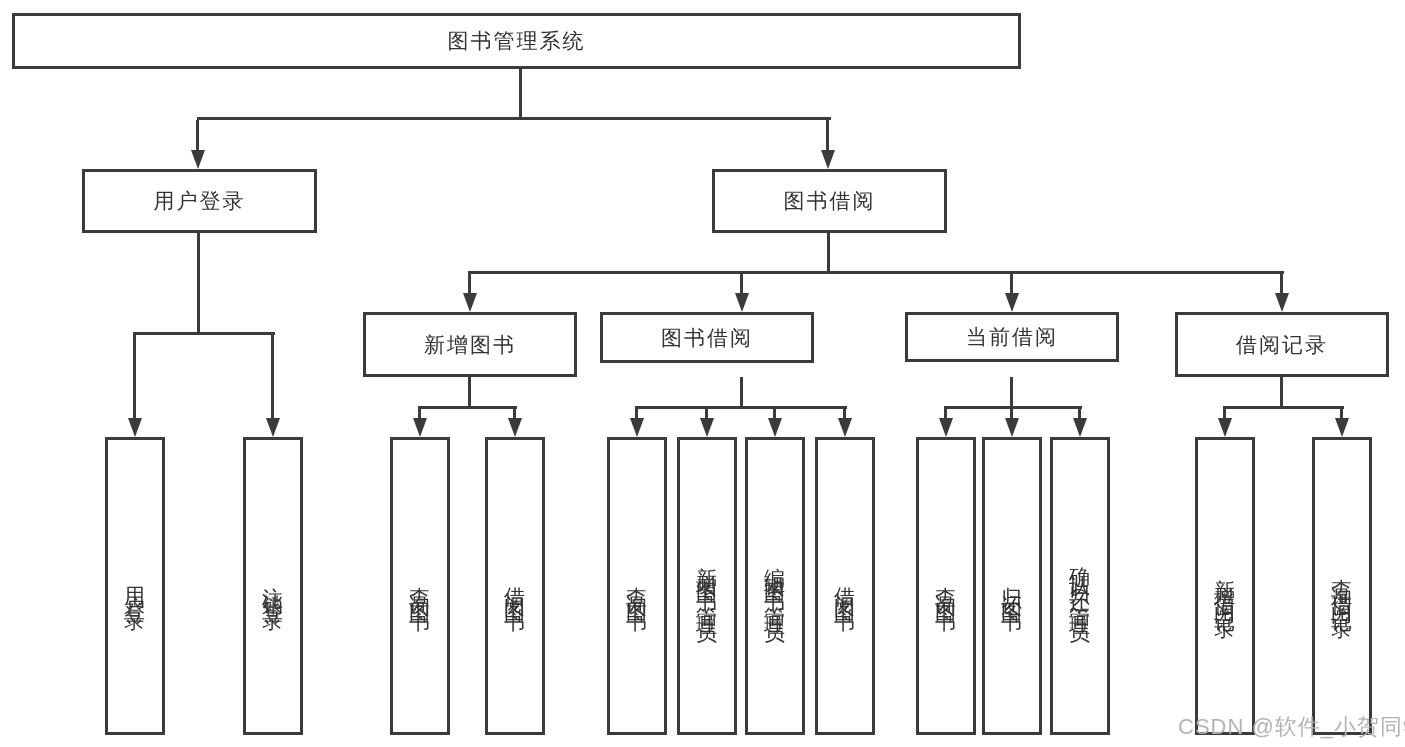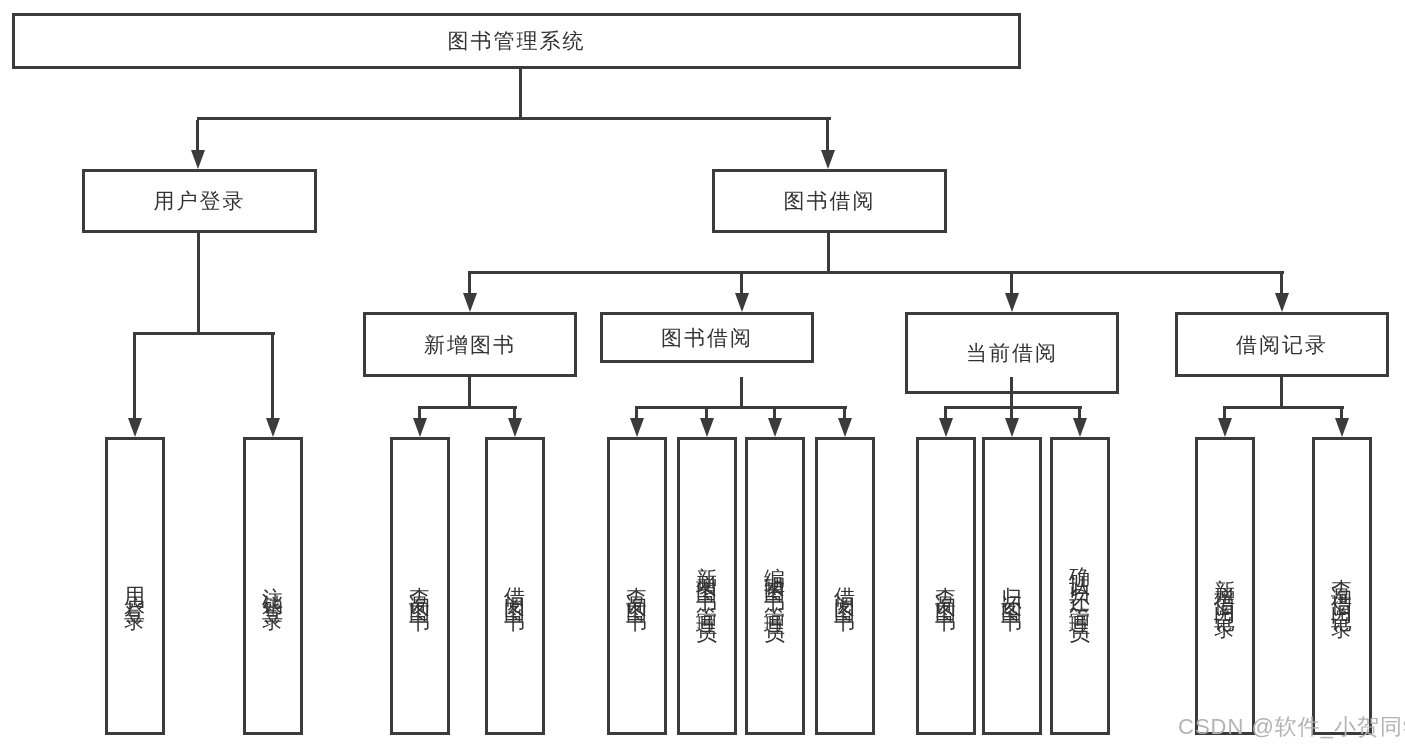--- a/index.html
+++ b/index.html
@@ -76,21 +76,21 @@
   <div class="arrow" style="left:1005px;top:293px"></div>
   <div class="vline" style="left:1280px;top:274px;width:3px;height:20px"></div>
   <div class="arrow" style="left:1275px;top:293px"></div>
 
   <div class="node" style="left:363px;top:312px;width:214px;height:65px">
     <span>新增图书</span>
   </div>
   <div class="node" style="left:600px;top:312px;width:214px;height:51px">
     <span>图书借阅</span>
   </div>
-  <div class="node" style="left:905px;top:312px;width:214px;height:82px">
+  <div class="node" style="left:905px;top:312px;width:214px;height:50px">
     <span>当前借阅</span>
   </div>
   <div class="node" style="left:1175px;top:312px;width:214px;height:65px">
     <span>借阅记录</span>
   </div>
 
   <div class="vline" style="left:468px;top:377px;width:3px;height:29px"></div>
   <div class="hline" style="left:418px;top:406px;width:99px;height:3px"></div>
   <div class="vline" style="left:418px;top:409px;width:3px;height:10px"></div>
   <div class="arrow" style="left:413px;top:418px"></div>

